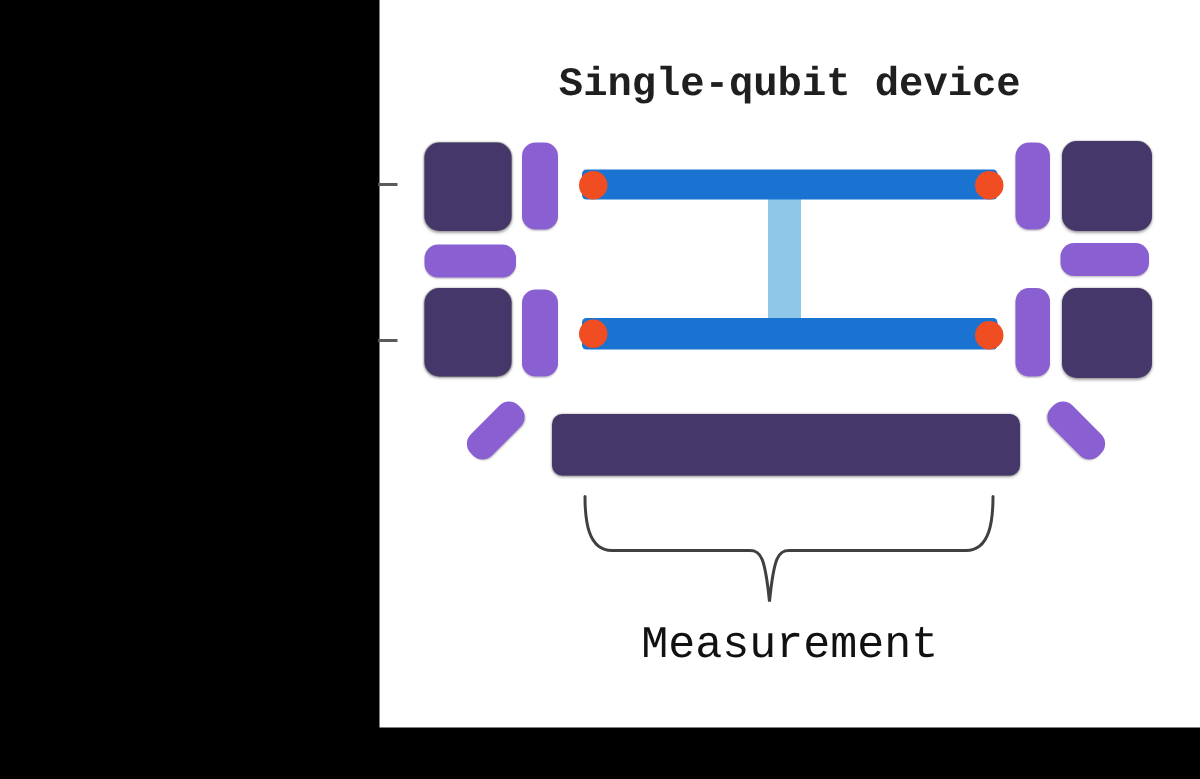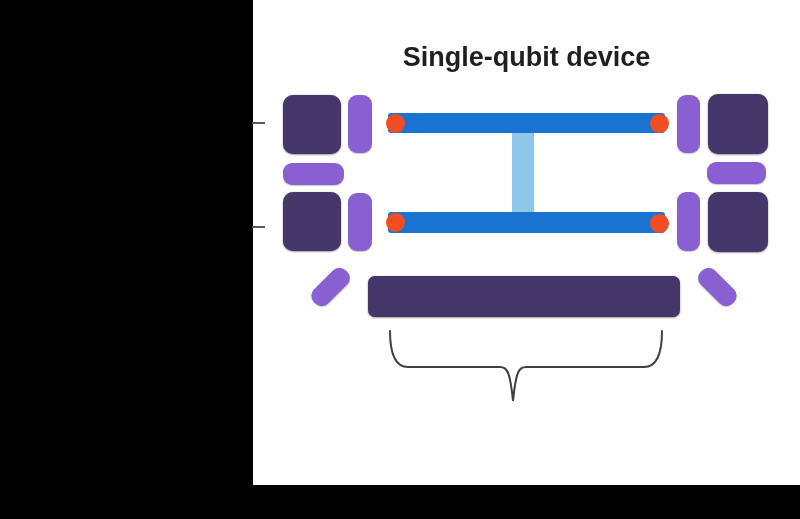--- a/index.html
+++ b/index.html
@@ -1,19 +1,19 @@
 <!DOCTYPE html>
 <html style="--background: #ffffff; --mask: #000000; --qubit-island-dark-purple: #453769; --coupler-purple: #8a5fd2; --resonator-blue: #1a73d0; --bus-coupler-light-blue: #8fc7e9; --junction-orange: #f04d23; --brace-gray: #404040; --tick-gray: #5a5a5a; --title-text: #1f1f1f; --label-text: #111111;"><head>
 <meta charset="utf-8">
 <style>
   html,body{margin:0;padding:0;background:#ffffff;}
   #stage{
     position:relative;width:800px;height:519px;overflow:hidden;
     background:var(--background,#fff);
-    font-family:Liberation Sans, sans-serif;
+    font-family:Liberation Mono, monospace;
   }
   
   .mask{position:absolute;background:var(--mask,#000);z-index:10;}
   #mask-left{left:0;top:0;width:253px;height:519px;}
   #mask-bottom{left:0;top:485px;width:800px;height:34px;}
   .tick{position:absolute;width:13px;height:2px;background:var(--tick-gray,#5a5a5a);z-index:11;}
   #tick-top{left:252px;top:122px;}
   #tick-bottom{left:252px;top:226px;}
   
   #figure-title{
@@ -80,20 +80,21 @@
   <div class="shape coupler diag-right" style="left:695px;top:277px;width:45px;height:20px;"></div>
 
   <div class="shape" id="readout-bar" style="left:368px;top:276px;width:312px;height:41px;"></div>
 
   <svg id="brace-svg" width="292" height="82" viewBox="0 0 292 82" aria-hidden="true">
     <path d="M10,6 C10,22 12,42 28,42 L120,42 C127,42 130,46 133,76
              C136,46 139,42 146,42 L264,42 C280,42 282,22 282,6" fill="none" stroke="var(--brace-gray,#404040)" stroke-width="2" stroke-linecap="round"></path>
   </svg>
 
   <div id="measurement-label">
+    <div>Measurement</div>
   </div>
 
   <div class="mask" id="mask-left"></div>
   <div class="mask" id="mask-bottom"></div>
 
   <div class="tick" id="tick-top"></div>
   <div class="tick" id="tick-bottom"></div>
 
 </div>
 

